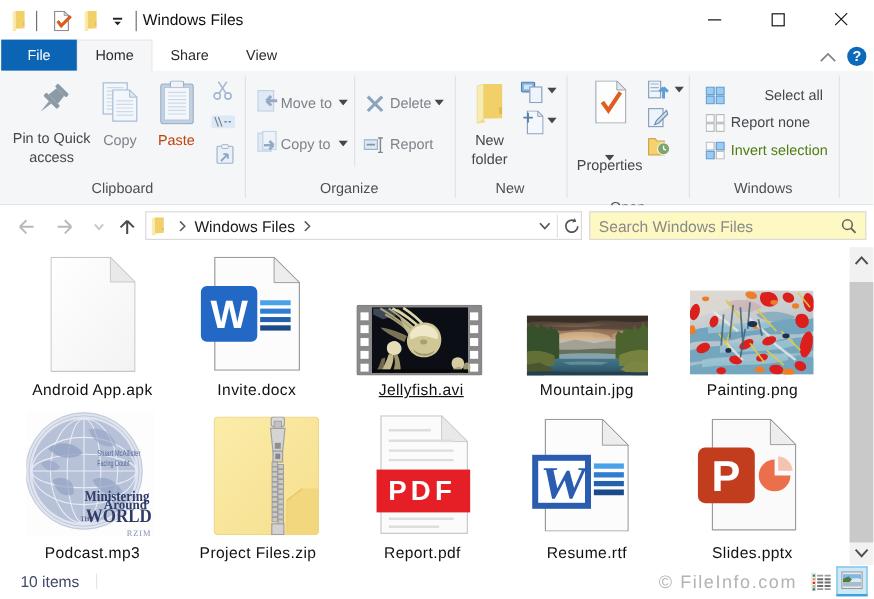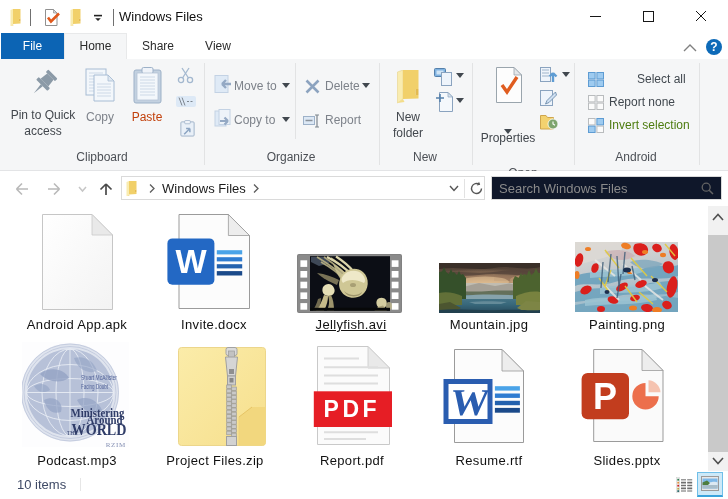--- a/index.html
+++ b/index.html
@@ -65,21 +65,21 @@
     <div class="abs" style="left:295px;top:4px;width:1px;height:76px;background:#e2e3e4;"></div>
     <div class="abs" style="left:379px;top:4px;width:1px;height:102px;background:#e2e3e4;"></div>
     <div class="abs" style="left:472px;top:4px;width:1px;height:102px;background:#e2e3e4;"></div>
     <div class="abs" style="left:574px;top:4px;width:1px;height:102px;background:#e2e3e4;"></div>
     <div class="abs" style="left:699px;top:4px;width:1px;height:102px;background:#e2e3e4;"></div>
 
     <div class="lbl" style="left:102px;top:91px;color:#4c5056;">Clipboard</div>
     <div class="lbl" style="left:291px;top:91px;color:#4c5056;">Organize</div>
     <div class="lbl" style="left:425px;top:91px;color:#4c5056;">New</div>
     <div class="lbl" style="left:523px;top:91px;color:#4c5056;margin-top:16px;">Open</div>
-    <div class="lbl" style="left:636px;top:91px;color:#4c5056;">Android</div>
+    <div class="lbl" style="left:636px;top:91px;color:#4c5056;">Windows</div>
 
     <svg class="abs" style="left:27px;top:9px;" width="32" height="32" viewBox="0 0 32 32">
       <g fill="#8b9aa7" transform="rotate(45 16 16)">
         <rect x="9.5" y="2" width="13" height="3.6" rx="1"></rect>
         <path d="M11.5 5.6 L20.5 5.6 L21.5 14 L10.5 14 Z"></path>
         <rect x="8" y="14" width="16" height="3.8" rx="1"></rect>
         <path d="M14.6 17.8 L17.4 17.8 L16 29 Z"></path>
       </g>
     </svg>
     <div class="lbl" style="left:43px;top:49px;color:#42474d;">Pin to Quick</div>
@@ -257,21 +257,21 @@
       <svg class="abs" style="left:327px;top:8px;" width="10" height="7" viewBox="0 0 10 7">
           <path d="M1 1 L5 5.5 L9 1" stroke="#555" stroke-width="1.4" fill="none"></path>
         </svg>
       <div class="abs" style="left:342px;top:2px;width:1px;height:19px;background:#e2e2e2;"></div>
       <svg class="abs" style="left:347px;top:4px;" width="15" height="15" viewBox="0 0 15 15">
         <path d="M12.5 7.5 a5 5 0 1 1 -2 -4" fill="none" stroke="#555" stroke-width="1.4"></path>
         <path d="M10 0.8 L11.2 3.8 L7.8 4.4 Z" fill="#555"></path>
       </svg>
     </div>
 
-    <div class="abs" style="left:491px;top:5px;width:231px;height:24px;border:1px solid #dadada;background:#0f172a;">
+    <div class="abs" style="left:491px;top:5px;width:231px;height:24px;border:1px solid #dadada;background:#fef9c3;">
       <div class="abs" style="left:7px;top:4px;font-size:13px;color:#8a8a8a;">Search Windows Files</div>
       <svg class="abs" style="left:209px;top:5px;" width="13" height="13" viewBox="0 0 13 13">
         <circle cx="5.2" cy="5.2" r="4" fill="none" stroke="#636363" stroke-width="1.3"></circle>
         <path d="M8.2 8.2 L12 12" stroke="#636363" stroke-width="1.5"></path>
       </svg>
     </div>
   </div>
 
   <div class="abs" id="content" style="left:0;top:206px;width:708px;height:268px;background:#fff;">
 
@@ -611,20 +611,21 @@
       </svg>
     <div class="abs" style="left:0;top:29px;width:20px;height:217px;background:#c9c9c9;"></div>
     <svg class="abs" style="left:4px;top:251px;" width="12" height="8" viewBox="0 0 12 8">
         <path d="M1 1 L6 6.5 L11 1" stroke="#505050" stroke-width="1.6" fill="none"></path>
       </svg>
   </div>
 
   <div class="abs" style="left:0;top:471px;width:728px;height:28px;background:#fff;">
     <div class="abs" style="left:17px;top:6px;font-size:13px;color:#3f4a66;">10 items</div>
     <div class="abs" style="left:80px;top:7px;width:1px;height:13px;background:#e6e6e6;"></div>
+    <div class="abs" style="left:549px;top:6px;font-size:15px;letter-spacing:1.3px;color:#b3b3b3;">© FileInfo.com</div>
     <svg class="abs" style="left:676px;top:6px;" width="17" height="16" viewBox="0 0 17 16">
       <rect x="0.6" y="0.6" width="3" height="14.8" fill="#f4f4f4" stroke="#cfcfcf" stroke-width="0.6"></rect>
       <rect x="1.3" y="1.8" width="1.8" height="1.8" fill="#2e7d4f"></rect>
       <rect x="1.3" y="4.8" width="1.8" height="1.8" fill="#e09040"></rect>
       <rect x="1.3" y="7.8" width="1.8" height="1.8" fill="#cc2222"></rect>
       <rect x="1.3" y="10.8" width="1.8" height="1.8" fill="#b5a642"></rect>
       <rect x="1.3" y="13.2" width="1.8" height="1.8" fill="#2e6d6d"></rect>
       <g stroke="#9a9a9a" stroke-width="1.5">
         <path d="M5 2.7 h5 M11.2 2.7 h5"></path>
         <path d="M5 14 h5 M11.2 14 h5"></path>

